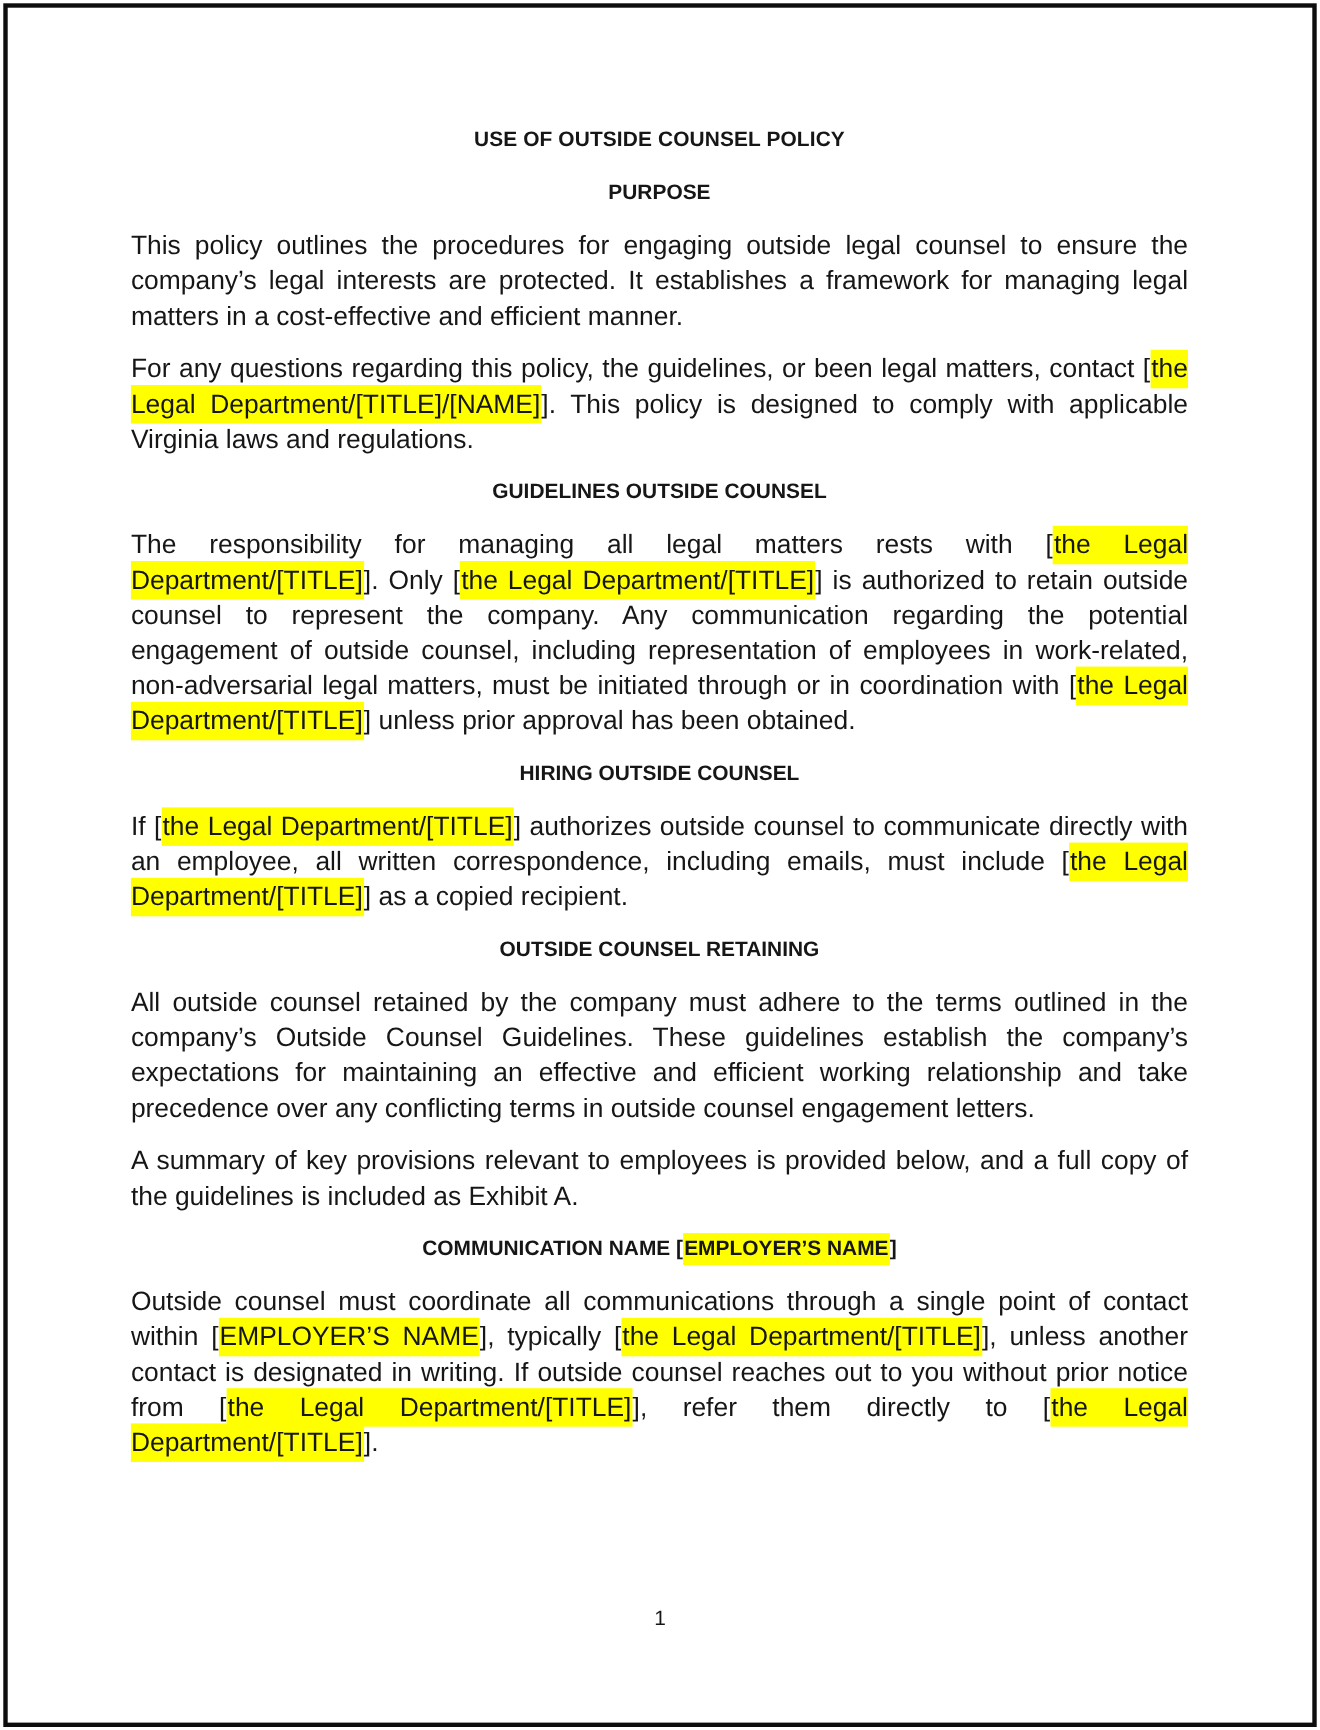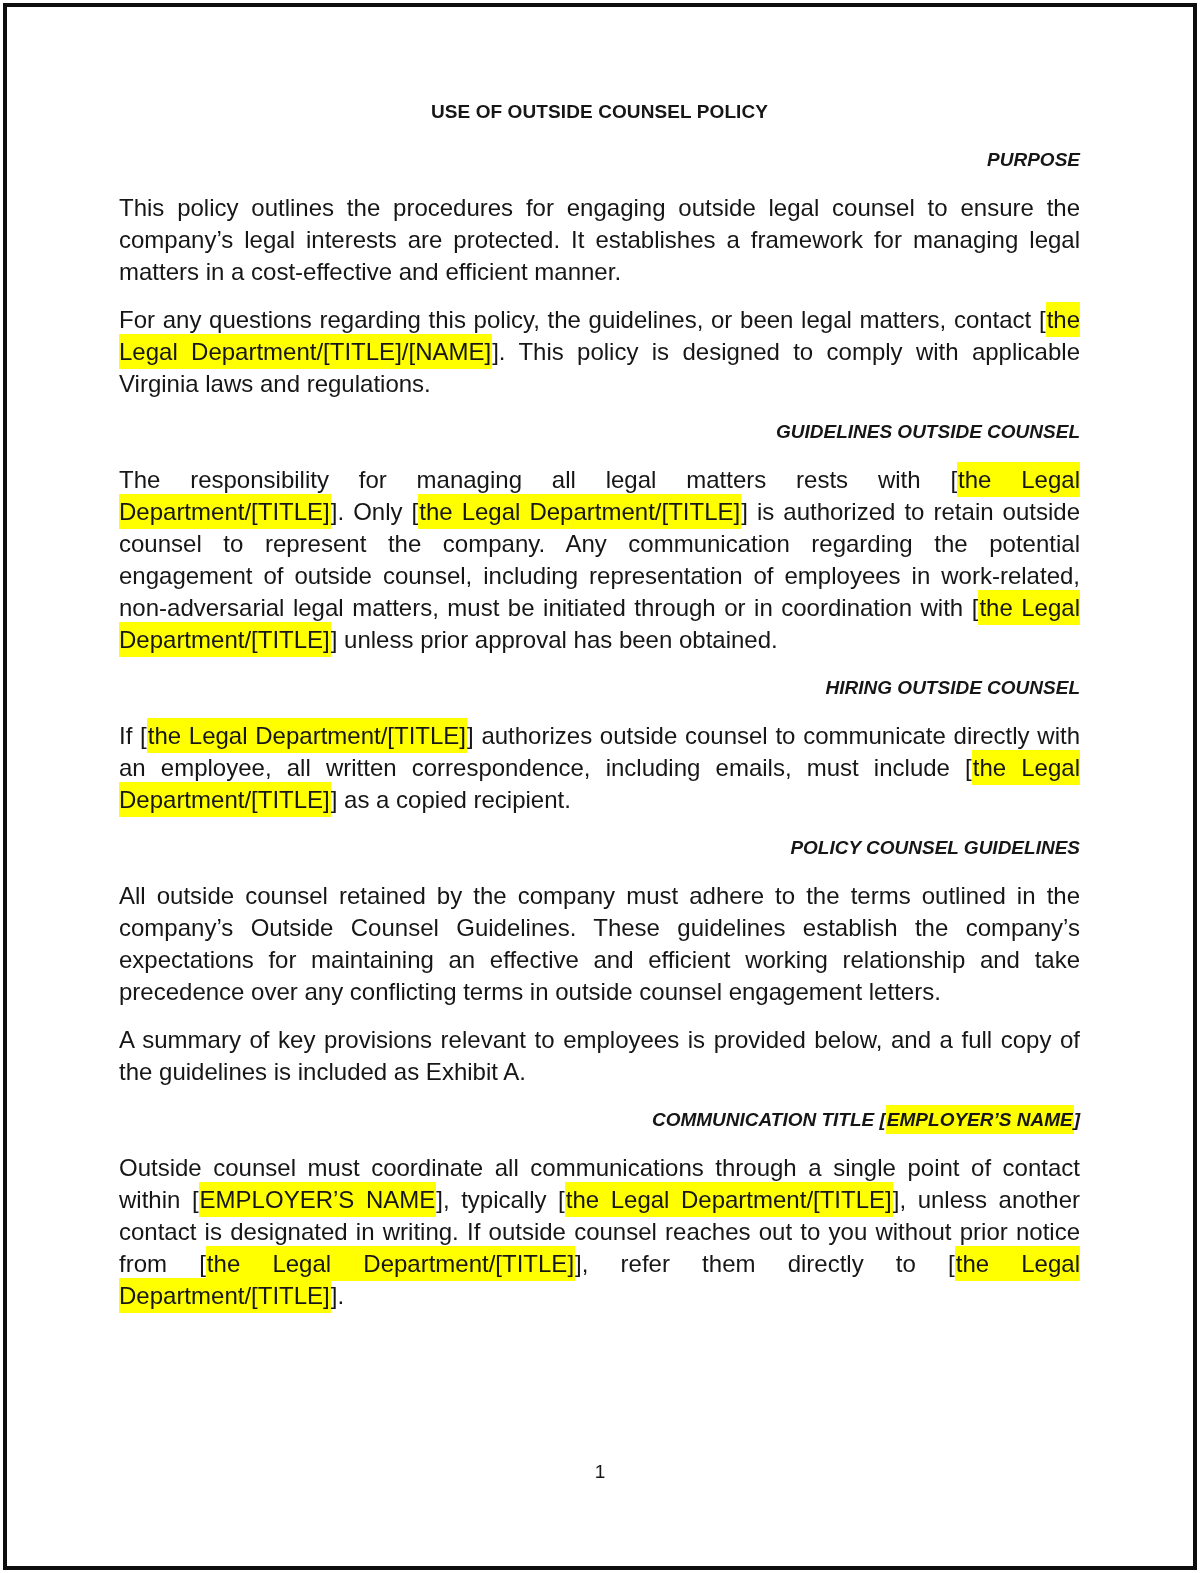--- a/index.html
+++ b/index.html
@@ -17,39 +17,38 @@
     color: #161616;
   }
   .page-border {
     position: absolute;
     top: 3px; left: 3px; right: 3px; bottom: 3px;
     border: 4px solid #0d0d0d;
     pointer-events: none;
   }
   .content {
     position: absolute;
-    top: 96px;
+    top: 112px;
     left: 119px;
     width: 961px;
   }
   .doc-title {
     font-size: 19px;
     font-weight: bold;
     line-height: 32px;
     text-align: center;
     margin: 0 0 16px 0;
     letter-spacing: 0.1px;
   }
   .heading {
     font-size: 19px;
     font-weight: bold;
     line-height: 32px;
     margin: 0 0 16px 0;
-    text-align: right;
-    font-style: italic;
+    text-align: center;
   }
   .para {
     font-size: 24px;
     font-weight: normal;
     line-height: 32px;
     margin: 0 0 16px 0;
     text-align: justify;
   }
   mark.hl {
     background: var(--hl, #ffff00);
@@ -76,22 +75,22 @@
   <div class="content">
     <h1 class="doc-title">USE OF OUTSIDE COUNSEL POLICY</h1>
     <div id="blocks">
         <h2 class="heading"><span>PURPOSE</span></h2>
         <p class="para"><span>This policy outlines the procedures for engaging outside legal counsel to ensure the company’s legal interests are protected. It establishes a framework for managing legal matters in a cost-effective and efficient manner.</span></p>
         <p class="para"><span>For any questions regarding this policy, the guidelines, or been legal matters, contact [</span><mark class="hl">the Legal Department/[TITLE]/[NAME]</mark><span>]. This policy is designed to comply with applicable Virginia laws and regulations.</span></p>
         <h2 class="heading"><span>GUIDELINES OUTSIDE COUNSEL</span></h2>
         <p class="para"><span>The responsibility for managing all legal matters rests with [</span><mark class="hl">the Legal Department/[TITLE]</mark><span>]. Only [</span><mark class="hl">the Legal Department/[TITLE]</mark><span>] is authorized to retain outside counsel to represent the company. Any communication regarding the potential engagement of outside counsel, including representation of employees in work-related, non-adversarial legal matters, must be initiated through or in coordination with [</span><mark class="hl">the Legal Department/[TITLE]</mark><span>] unless prior approval has been obtained.</span></p>
         <h2 class="heading"><span>HIRING OUTSIDE COUNSEL</span></h2>
         <p class="para"><span>If [</span><mark class="hl">the Legal Department/[TITLE]</mark><span>] authorizes outside counsel to communicate directly with an employee, all written correspondence, including emails, must include [</span><mark class="hl">the Legal Department/[TITLE]</mark><span>] as a copied recipient.</span></p>
-        <h2 class="heading"><span>POLICY COUNSEL GUIDELINES</span></h2>
+        <h2 class="heading"><span>OUTSIDE COUNSEL RETAINING</span></h2>
         <p class="para"><span>All outside counsel retained by the company must adhere to the terms outlined in the company’s Outside Counsel Guidelines. These guidelines establish the company’s expectations for maintaining an effective and efficient working relationship and take precedence over any conflicting terms in outside counsel engagement letters.</span></p>
         <p class="para"><span>A summary of key provisions relevant to employees is provided below, and a full copy of the guidelines is included as Exhibit A.</span></p>
-        <h2 class="heading"><span>COMMUNICATION TITLE [</span><mark class="hl">EMPLOYER’S NAME</mark><span>]</span></h2>
+        <h2 class="heading"><span>COMMUNICATION NAME [</span><mark class="hl">EMPLOYER’S NAME</mark><span>]</span></h2>
         <p class="para"><span>Outside counsel must coordinate all communications through a single point of contact within [</span><mark class="hl">EMPLOYER’S NAME</mark><span>], typically [</span><mark class="hl">the Legal Department/[TITLE]</mark><span>], unless another contact is designated in writing. If outside counsel reaches out to you without prior notice from [</span><mark class="hl">the Legal Department/[TITLE]</mark><span>], refer them directly to [</span><mark class="hl">the Legal Department/[TITLE]</mark><span>].</span></p>
       </div>
   </div>
 
   <div class="page-number">1</div>
 </div>
 
 </body></html>

